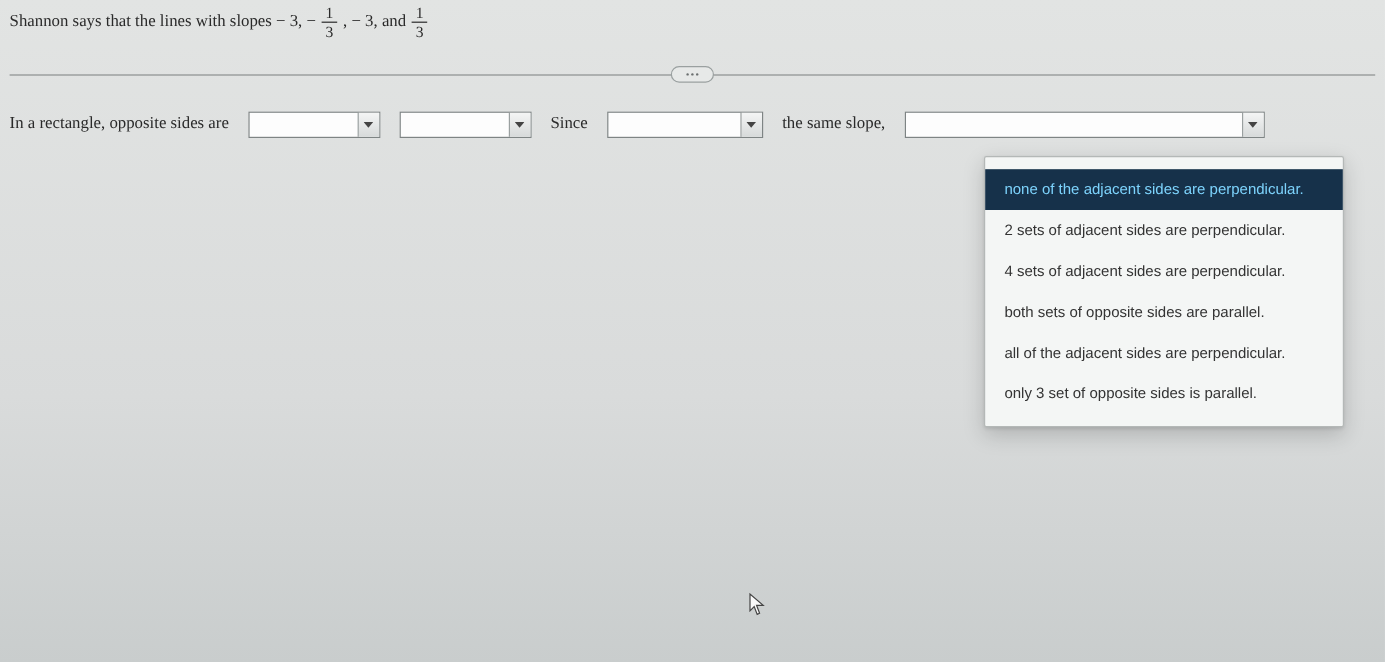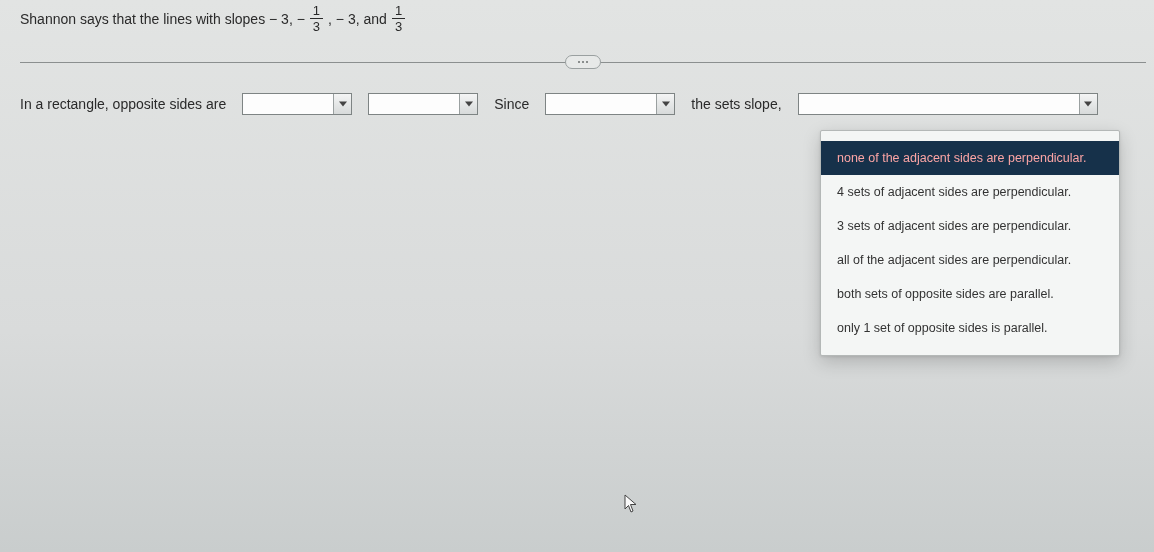--- a/index.html
+++ b/index.html
@@ -6,21 +6,22 @@
   html, body {
     margin: 0; padding: 0;
     width: 1154px; height: 552px;
     font-family: Arial, Helvetica, sans-serif;
     background: linear-gradient(180deg, #e2e4e3 0%, #d9dbdb 60%, #c9cdcd 100%);
     color: #2a2a2a;
     overflow: hidden;
     position: relative;
   }
   .container {
-    padding: 4px 8px 0 20px;
+    padding: 4px 8px 0 8px;
+    font-family: Liberation Serif, serif;
   }
   .question {
     font-size: 14px;
     line-height: 28px;
     display: flex;
     align-items: center;
     flex-wrap: wrap;
     gap: 2px;
   }
   .frac {
@@ -109,21 +110,21 @@
   .dd-item {
     padding: 10px 16px;
     color: #333;
     cursor: pointer;
     white-space: nowrap;
     overflow: hidden;
     text-overflow: ellipsis;
   }
   .dd-item.highlight {
     background: #16314a;
-    color: #fca5a5;
+    color: #7dd3fc;
   }
   .cursor {
     position: absolute;
     left: 624px; top: 494px;
     width: 14px; height: 20px;
     pointer-events: none;
   }
 </style>
 </head>
 <body>
@@ -173,36 +174,36 @@
     </span>
     <span>Since</span>
     <span class="select-box w3">
       <span></span>
       <span class="select-caret">
         <svg viewBox="0 0 10 10">
             <polygon points="0,2 10,2 5,8" fill="#444"></polygon>
           </svg>
       </span>
     </span>
-    <span>the sets slope,</span>
+    <span>the same slope,</span>
     <span class="select-box w4">
       <span></span>
       <span class="select-caret">
         <svg viewBox="0 0 10 10">
             <polygon points="0,2 10,2 5,8" fill="#444"></polygon>
           </svg>
       </span>
     </span>
   </div>
 </div>
 
 <div class="dropdown" id="dropdown">
     <div class="dd-item highlight">none of the adjacent sides are perpendicular.</div>
+    <div class="dd-item">2 sets of adjacent sides are perpendicular.</div>
     <div class="dd-item">4 sets of adjacent sides are perpendicular.</div>
-    <div class="dd-item">3 sets of adjacent sides are perpendicular.</div>
+    <div class="dd-item">both sets of opposite sides are parallel.</div>
     <div class="dd-item">all of the adjacent sides are perpendicular.</div>
-    <div class="dd-item">both sets of opposite sides are parallel.</div>
-    <div class="dd-item">only 1 set of opposite sides is parallel.</div>
+    <div class="dd-item">only 3 set of opposite sides is parallel.</div>
   </div>
 
 <svg class="cursor" viewBox="0 0 14 20">
   <path d="M1 1 L1 15 L4.5 11.5 L7 18 L9 17 L6.5 10.5 L12 10.5 Z" fill="#fafafa" stroke="#444" stroke-width="1"></path>
 </svg>
 
 </body></html>

